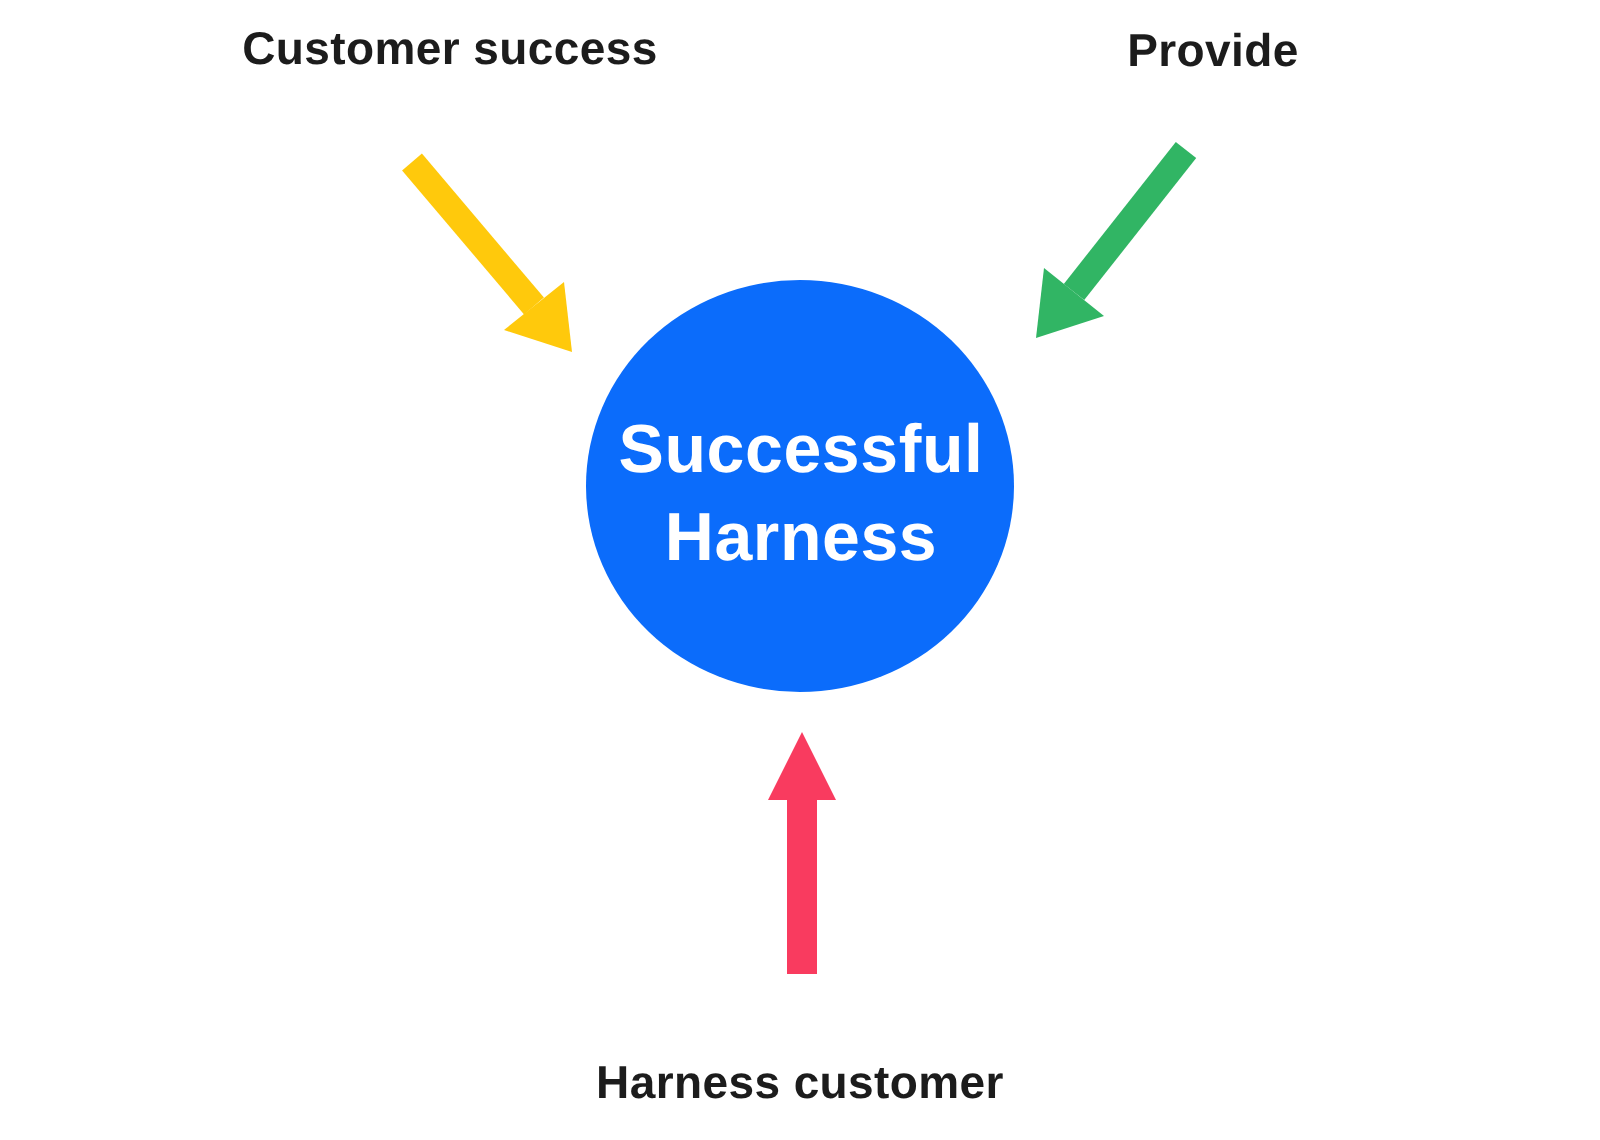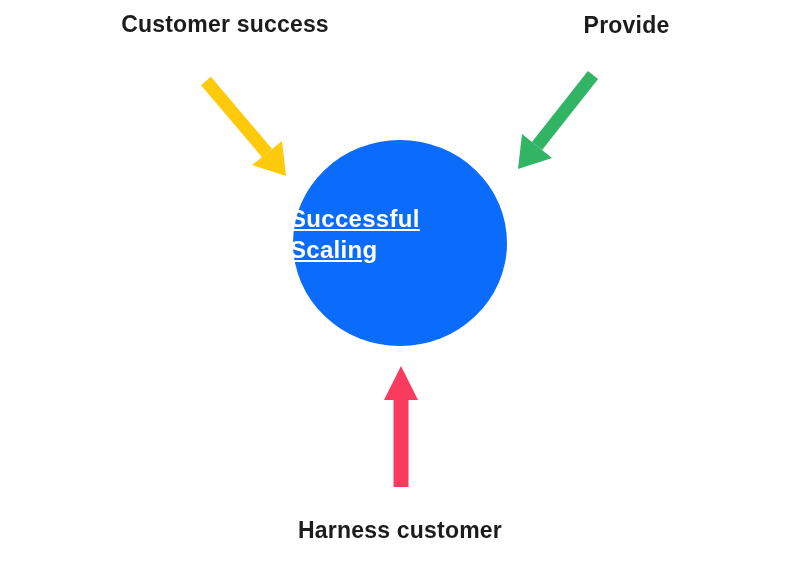--- a/index.html
+++ b/index.html
@@ -21,31 +21,31 @@
     position: absolute;
     text-align: center;
     font-weight: 800;
     font-size: 23px;
     line-height: 1.25;
     letter-spacing: 0.2px;
     color: var(--label-color, #1c1c1c);
   }
   .label span { display: block; }
   #label-top-left  { left: 85px;  top: 10px;  width: 280px; }
-  #label-top-right { left: 504px; top: 11px;  width: 245px; }
-  #label-bottom    { left: 260px; top: 516px; width: 280px; }
+  #label-top-right { left: 484px; top: 11px;  width: 245px; }
+  #label-bottom    { left: 260px; top: 527px; width: 280px; }
   .circle-text {
     position: absolute;
     left: 290px; top: 204px; width: 221px;
+    text-align: center;
     font-weight: 800;
-    font-size: 24px;
+    font-size: 34px;
     line-height: 1.28;
     letter-spacing: 0.3px;
     color: var(--circle-text-color, #ffffff);
-    text-decoration: underline;
   }
   .circle-text span { display: block; }
 </style>
 </head>
 <body>
 
 <svg class="canvas" viewBox="0 0 800 570" xmlns="http://www.w3.org/2000/svg" aria-hidden="true">
 
   <ellipse cx="400" cy="243" rx="107" ry="103" fill="#0B6CFB"></ellipse>
 
@@ -54,21 +54,21 @@
 
   <line x1="593" y1="75" x2="537" y2="146" stroke-width="13" stroke="#31B564"></line>
   <polygon points="518,169 522,134 552,158" fill="#31B564"></polygon>
 
   <line x1="401" y1="399" x2="401" y2="487" stroke-width="15" stroke="#F93B5F"></line>
   <polygon points="401,366 384,400 418,400" fill="#F93B5F"></polygon>
 </svg>
 
 <div class="circle-text">
   <span>Successful</span>
-  <span>Scaling</span>
+  <span>Harness</span>
 </div>
 
 <div class="label" id="label-top-left">
   <span>Customer success</span>
 </div>
 
 <div class="label" id="label-top-right">
   <span>Provide</span>
 </div>
 

